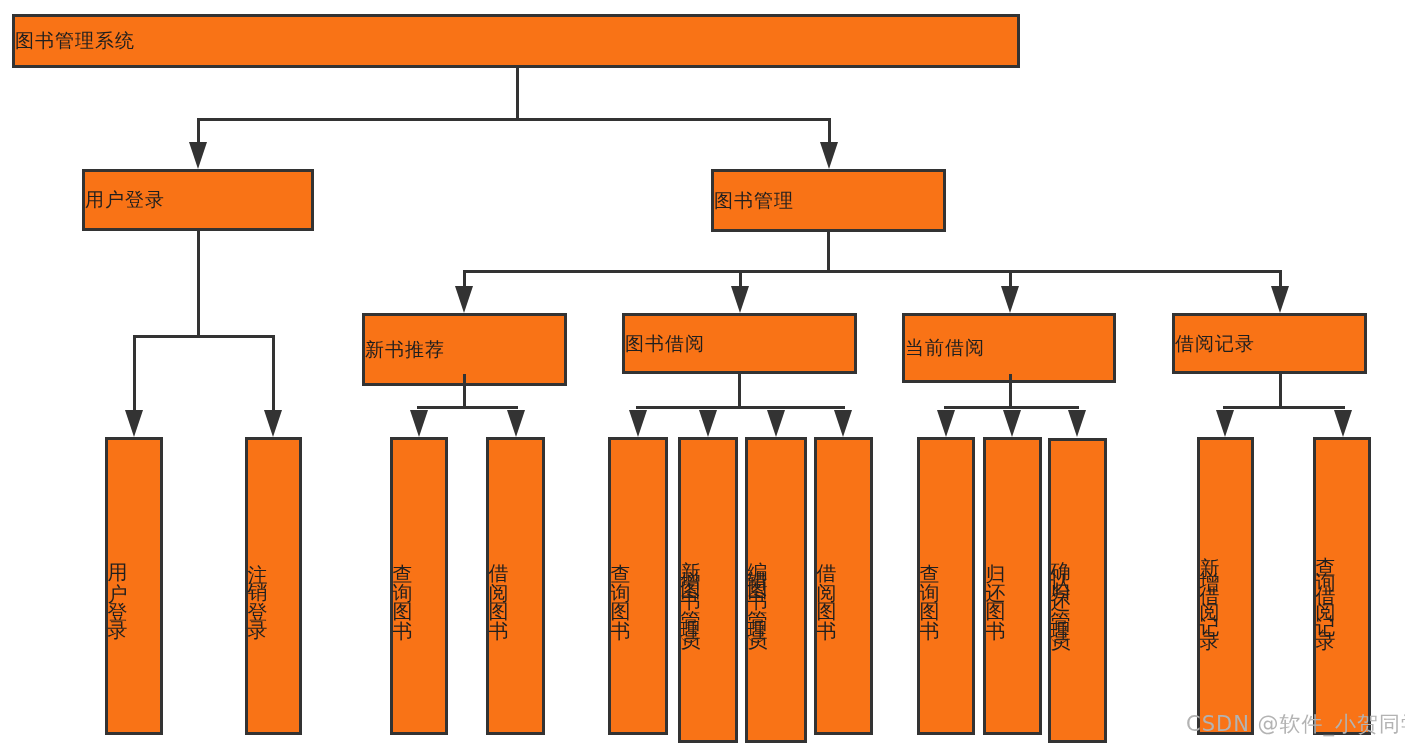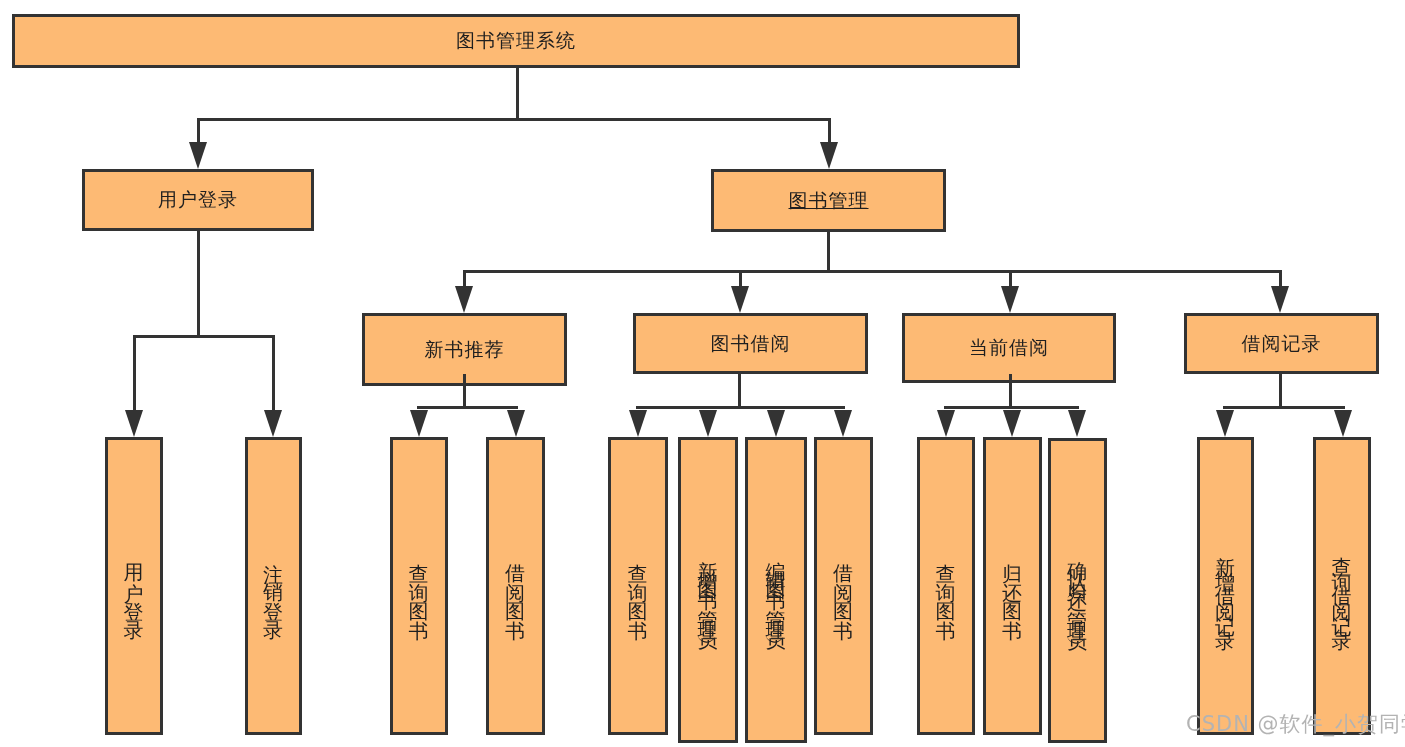--- a/index.html
+++ b/index.html
@@ -1,22 +1,22 @@
 <!DOCTYPE html>
 <html><head>
 <meta charset="utf-8">
 <style>
   html,body{margin:0;padding:0;background:#ffffff;}
   #stage{
     position:relative;width:1405px;height:747px;background:#ffffff;overflow:hidden;
     font-family:"DejaVu Sans","Liberation Sans",sans-serif;color:#1f1f1f;
   }
   .node{
-    position:absolute;box-sizing:border-box;border:3px solid #333333;background:#fdba74;
-    display:flex;align-items:center;justify-content:center;
+    position:absolute;box-sizing:border-box;border:3px solid #333333;background:#f97316;
+    display:flex;align-items:center;justify-content:flex-start;
   }
   .hbox{font-size:19px;letter-spacing:1px;}
   .vbox span{
     writing-mode:vertical-rl;text-orientation:mixed;
     font-size:20px;line-height:1;white-space:nowrap;
   }
   .ls19 span{letter-spacing:19px;}
   .ls15 span{letter-spacing:15px;}
   .ls10 span{letter-spacing:10px;}
   .line{position:absolute;background:#333333;}
@@ -44,21 +44,21 @@
   <div class="line vl" style="left:516px;top:68px;height:52px;"></div>
   <div class="line hl" style="left:197px;top:118px;width:634px;"></div>
   <div class="line vl" style="left:197px;top:118px;height:28px;"></div>
   <div class="line vl" style="left:828px;top:118px;height:28px;"></div>
   <div class="arrow" style="left:189px;top:142px;"></div>
   <div class="arrow" style="left:820px;top:142px;"></div>
 
   <div class="node hbox" style="left:82px;top:169px;width:232px;height:62px;">
     <span>用户登录</span>
   </div>
-  <div class="node hbox" style="left:711px;top:169px;width:235px;height:63px;text-decoration:underline;">
+  <div class="node hbox" style="left:711px;top:169px;width:235px;height:63px;">
     <span>图书管理</span>
   </div>
 
   <div class="line vl" style="left:197px;top:231px;height:106px;"></div>
   <div class="line hl" style="left:133px;top:335px;width:142px;"></div>
   <div class="line vl" style="left:133px;top:335px;height:77px;"></div>
   <div class="line vl" style="left:272px;top:335px;height:77px;"></div>
   <div class="arrow" style="left:125px;top:410px;"></div>
   <div class="arrow" style="left:264px;top:410px;"></div>
 
@@ -69,27 +69,27 @@
   <div class="line vl" style="left:1009px;top:270px;height:18px;"></div>
   <div class="line vl" style="left:1279px;top:270px;height:18px;"></div>
   <div class="arrow" style="left:455px;top:286px;"></div>
   <div class="arrow" style="left:731px;top:286px;"></div>
   <div class="arrow" style="left:1001px;top:286px;"></div>
   <div class="arrow" style="left:1271px;top:286px;"></div>
 
   <div class="node hbox" style="left:362px;top:313px;width:205px;height:73px;">
     <span>新书推荐</span>
   </div>
-  <div class="node hbox" style="left:622px;top:313px;width:235px;height:61px;margin-left:11px;">
+  <div class="node hbox" style="left:622px;top:313px;width:235px;height:61px;">
     <span>图书借阅</span>
   </div>
   <div class="node hbox" style="left:902px;top:313px;width:214px;height:70px;">
     <span>当前借阅</span>
   </div>
-  <div class="node hbox" style="left:1172px;top:313px;width:195px;height:61px;margin-left:12px;">
+  <div class="node hbox" style="left:1172px;top:313px;width:195px;height:61px;">
     <span>借阅记录</span>
   </div>
 
   <div class="line vl" style="left:463px;top:374px;height:34px;"></div>
   <div class="line hl" style="left:417px;top:406px;width:101px;"></div>
   <div class="arrow" style="left:410px;top:410px;"></div>
   <div class="arrow" style="left:507px;top:410px;"></div>
 
   <div class="line vl" style="left:738px;top:374px;height:34px;"></div>
   <div class="line hl" style="left:636px;top:406px;width:209px;"></div>

